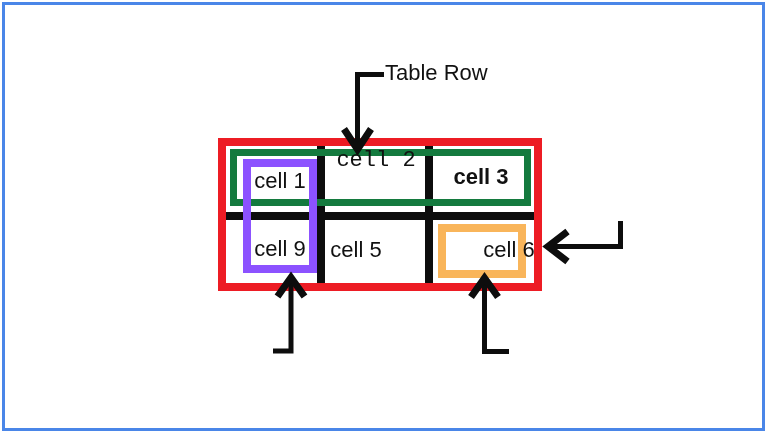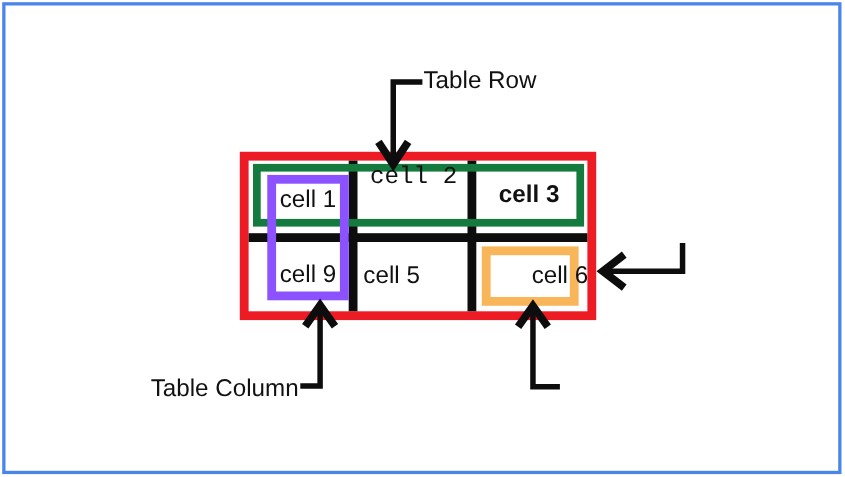--- a/index.html
+++ b/index.html
@@ -124,21 +124,20 @@
   <div class="purple-rect"></div>
 
   <span class="cell-label c1">cell 1</span>
   <span class="cell-label c2">cell 2</span>
   <span class="cell-label c3">cell 3</span>
   <span class="cell-label c4">cell 9</span>
   <span class="cell-label c5">cell 5</span>
   <span class="cell-label c6">cell 6</span>
 
   <span class="anno-label lbl-row">Table Row</span>
-  <span class="anno-label lbl-column">Table Column</span>
 
   <svg class="arrows" width="768" height="434" viewBox="0 0 768 434">
     <g>
       <polyline class="arrow-line" points="384,74.5 357.5,74.5 357.5,146"></polyline>
       <path class="arrow-head" d="M 344 129 L 357.5 149.5 L 371 129"></path>
     </g>
     <g>
       <polyline class="arrow-line" points="620.5,221 620.5,246.5 552,246.5"></polyline>
       <path class="arrow-head" d="M 567.5 231.5 L 548 246.5 L 567.5 261.5"></path>
     </g>

